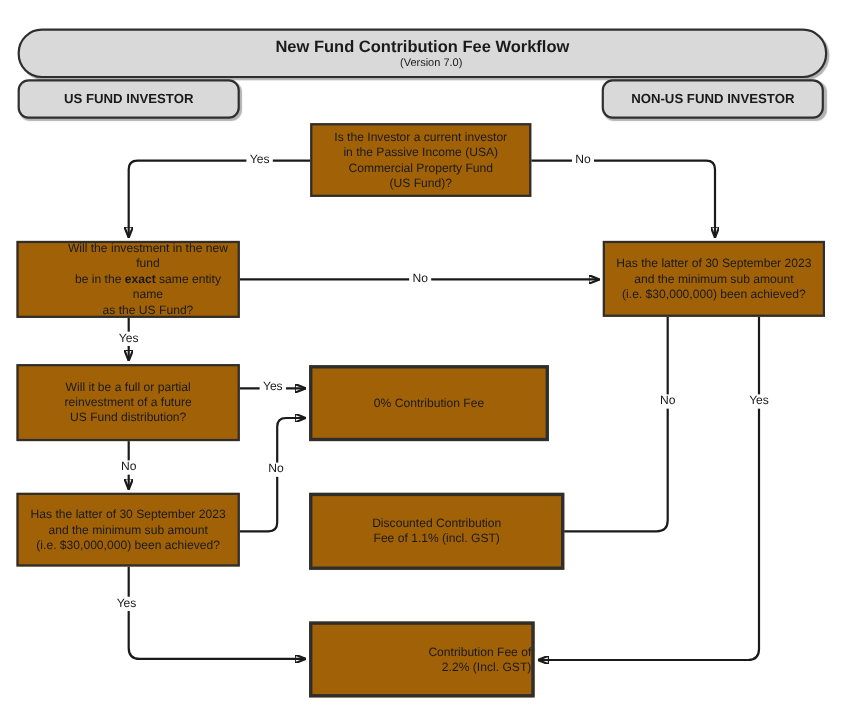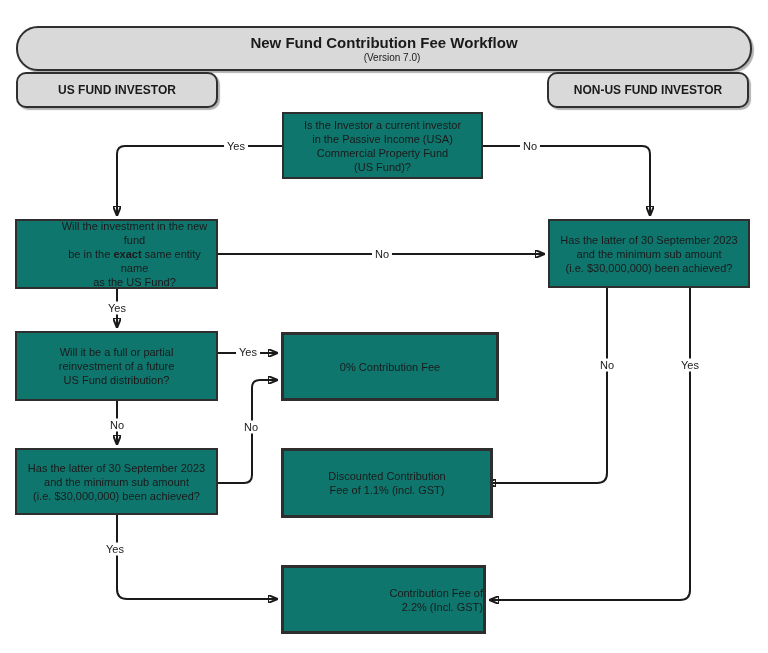--- a/index.html
+++ b/index.html
@@ -39,21 +39,21 @@
     box-shadow: 2px 2px 1px rgba(0,0,0,0.30);
     box-sizing: border-box;
     display: flex; align-items: center; justify-content: center;
     font-size: 12px; font-weight: bold; text-align: center;
   }
   .pill.us { left: 16px; }
   .pill.nonus { left: 547px; }
   
   .node {
     position: absolute;
-    background: #0f766e;
+    background: #a16207;
     border: 2px solid #2e2e2e;
     box-sizing: border-box;
     display: flex; flex-direction: column;
     align-items: center; justify-content: center;
     text-align: center;
     font-size: 11px; line-height: 14px;
   }
   .node.result { border-width: 3px; }
   .node .bold { font-weight: bold; }
   
@@ -133,21 +133,21 @@
   <div class="node result" style="left:281px; top:332px; width:218px; height:69px;">
     <div>0% Contribution Fee</div>
   </div>
 
   <div class="node" style="left:15px; top:448px; width:203px; height:67px;">
     <div>Has the latter of 30 September 2023</div>
     <div>and the minimum sub amount</div>
     <div>(i.e. $30,000,000) been achieved?</div>
   </div>
 
-  <div class="node result" style="left:281px; top:448px; width:212px; height:70px;">
+  <div class="node result" style="left:281px; top:448px; width:232px; height:70px;">
     <div>Discounted Contribution</div>
     <div>Fee of 1.1% (incl. GST)</div>
   </div>
 
   <div class="node result" style="left:281px; top:565px; width:205px; height:69px;align-items:flex-end;">
     <div>Contribution Fee of</div>
     <div>2.2% (Incl. GST)</div>
   </div>
 
   <div class="edge-label" style="left:236px; top:146px;">Yes</div>

